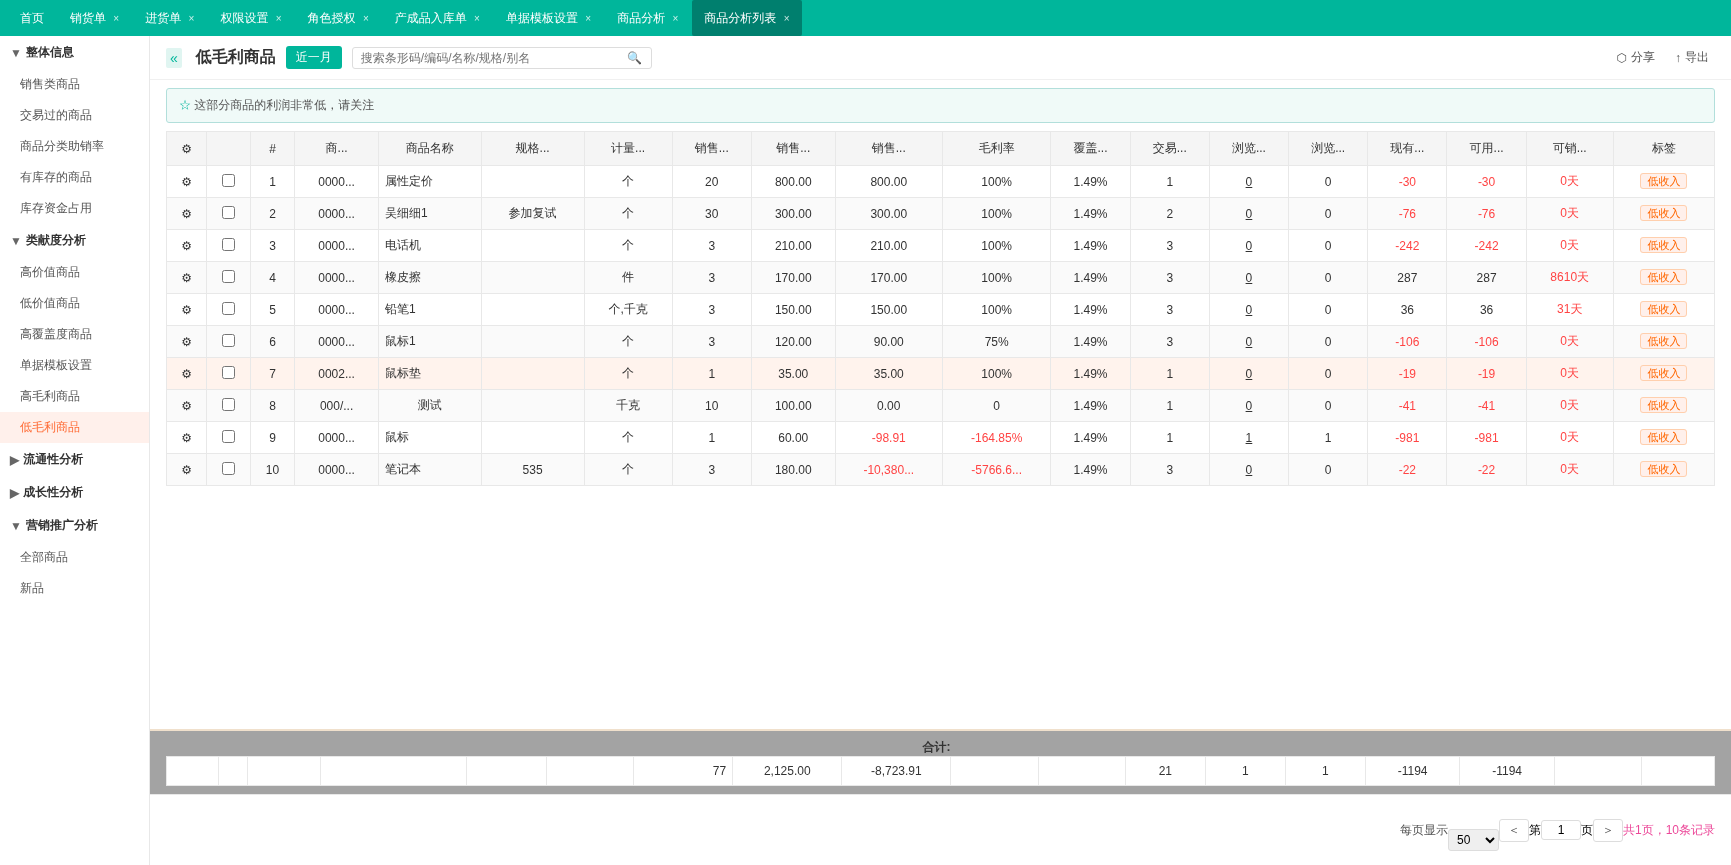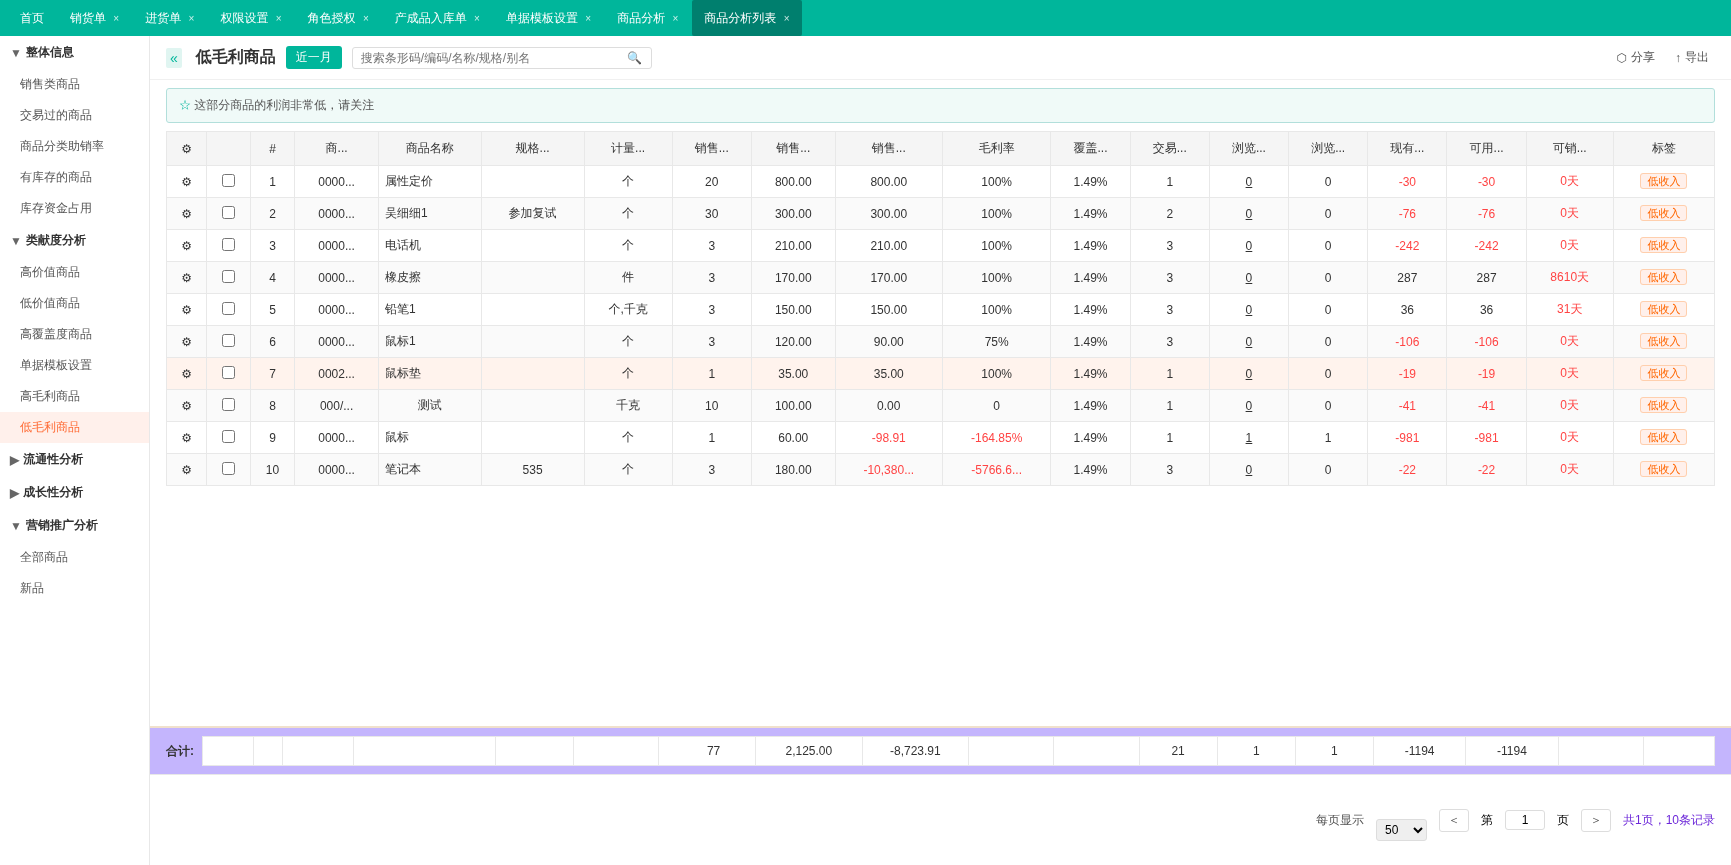--- a/index.html
+++ b/index.html
@@ -167,39 +167,40 @@
       color: #ff6600;
       border: 1px solid #ffcfad;
       border-radius: 3px;
       padding: 1px 6px;
       font-size: 11px;
     }
     .underline-link { text-decoration: underline; cursor: pointer; }
 
     
     .footer-total {
-      background: #c4b5fd;
+      background: #a3a3a3;
       border-top: 2px solid #f0e0cc;
       display: flex;
       align-items: center;
       padding: 8px 16px;
       flex-shrink: 0;
       font-size: 12px;
       gap: 0;
+      flex-direction: column;
     }
     .footer-total-label { color: #333; font-weight: bold; margin-right: 8px; }
 
     
     .pagination-bar {
       display: flex;
       align-items: center;
       justify-content: flex-end;
-      padding: 24px 16px;
+      padding: 14px 16px;
       border-top: 1px solid #e8e8e8;
-      gap: 12px;
+      gap: 0;
       flex-shrink: 0;
       background: #fff;
     }
     .per-page-label { color: #555; }
     .per-page-select {
       border: 1px solid #ddd;
       border-radius: 3px;
       padding: 2px 4px;
       font-size: 12px;
       margin-top: 20px;
@@ -215,21 +216,21 @@
     }
     .page-nav-btn:disabled { color: #ccc; cursor: default; }
     .page-input {
       width: 40px;
       border: 1px solid #ddd;
       border-radius: 3px;
       padding: 2px 4px;
       text-align: center;
       font-size: 12px;
     }
-    .total-info { color: #6d28d9; }
+    .total-info { color: #ec4899; }
 
     
     .collapse-btn {
       background: #e0f5f1;
       border: none;
       color: #00b69b;
       cursor: pointer;
       border-radius: 2px;
       padding: 2px 4px;
       font-size: 14px;
@@ -589,21 +590,21 @@
       <span class="footer-total-label">合计:</span>
       <table style="flex:1; border-collapse:collapse;">
         <tbody>
             <tr>
           <td style="width:36px;"></td>
           <td style="width:20px;"></td>
           <td style="width:50px;"></td>
           <td style="width:100px;"></td>
           <td style="width:55px;"></td>
           <td style="width:60px;"></td>
-          <td style="width:55px; text-align:left;padding-left:48px;">77</td>
+          <td style="width:55px; text-align:right;padding-left:48px;">77</td>
           <td style="width:75px; text-align:center;">2,125.00</td>
           <td style="width:75px; text-align:center;">-8,723.91</td>
           <td style="width:60px;"></td>
           <td style="width:60px;"></td>
           <td style="width:55px; text-align:center;">21</td>
           <td style="width:55px; text-align:center;">1</td>
           <td style="width:55px; text-align:center;">1</td>
           <td style="width:65px; text-align:center;">-1194</td>
           <td style="width:65px; text-align:center;">-1194</td>
           <td style="width:60px;"></td>

